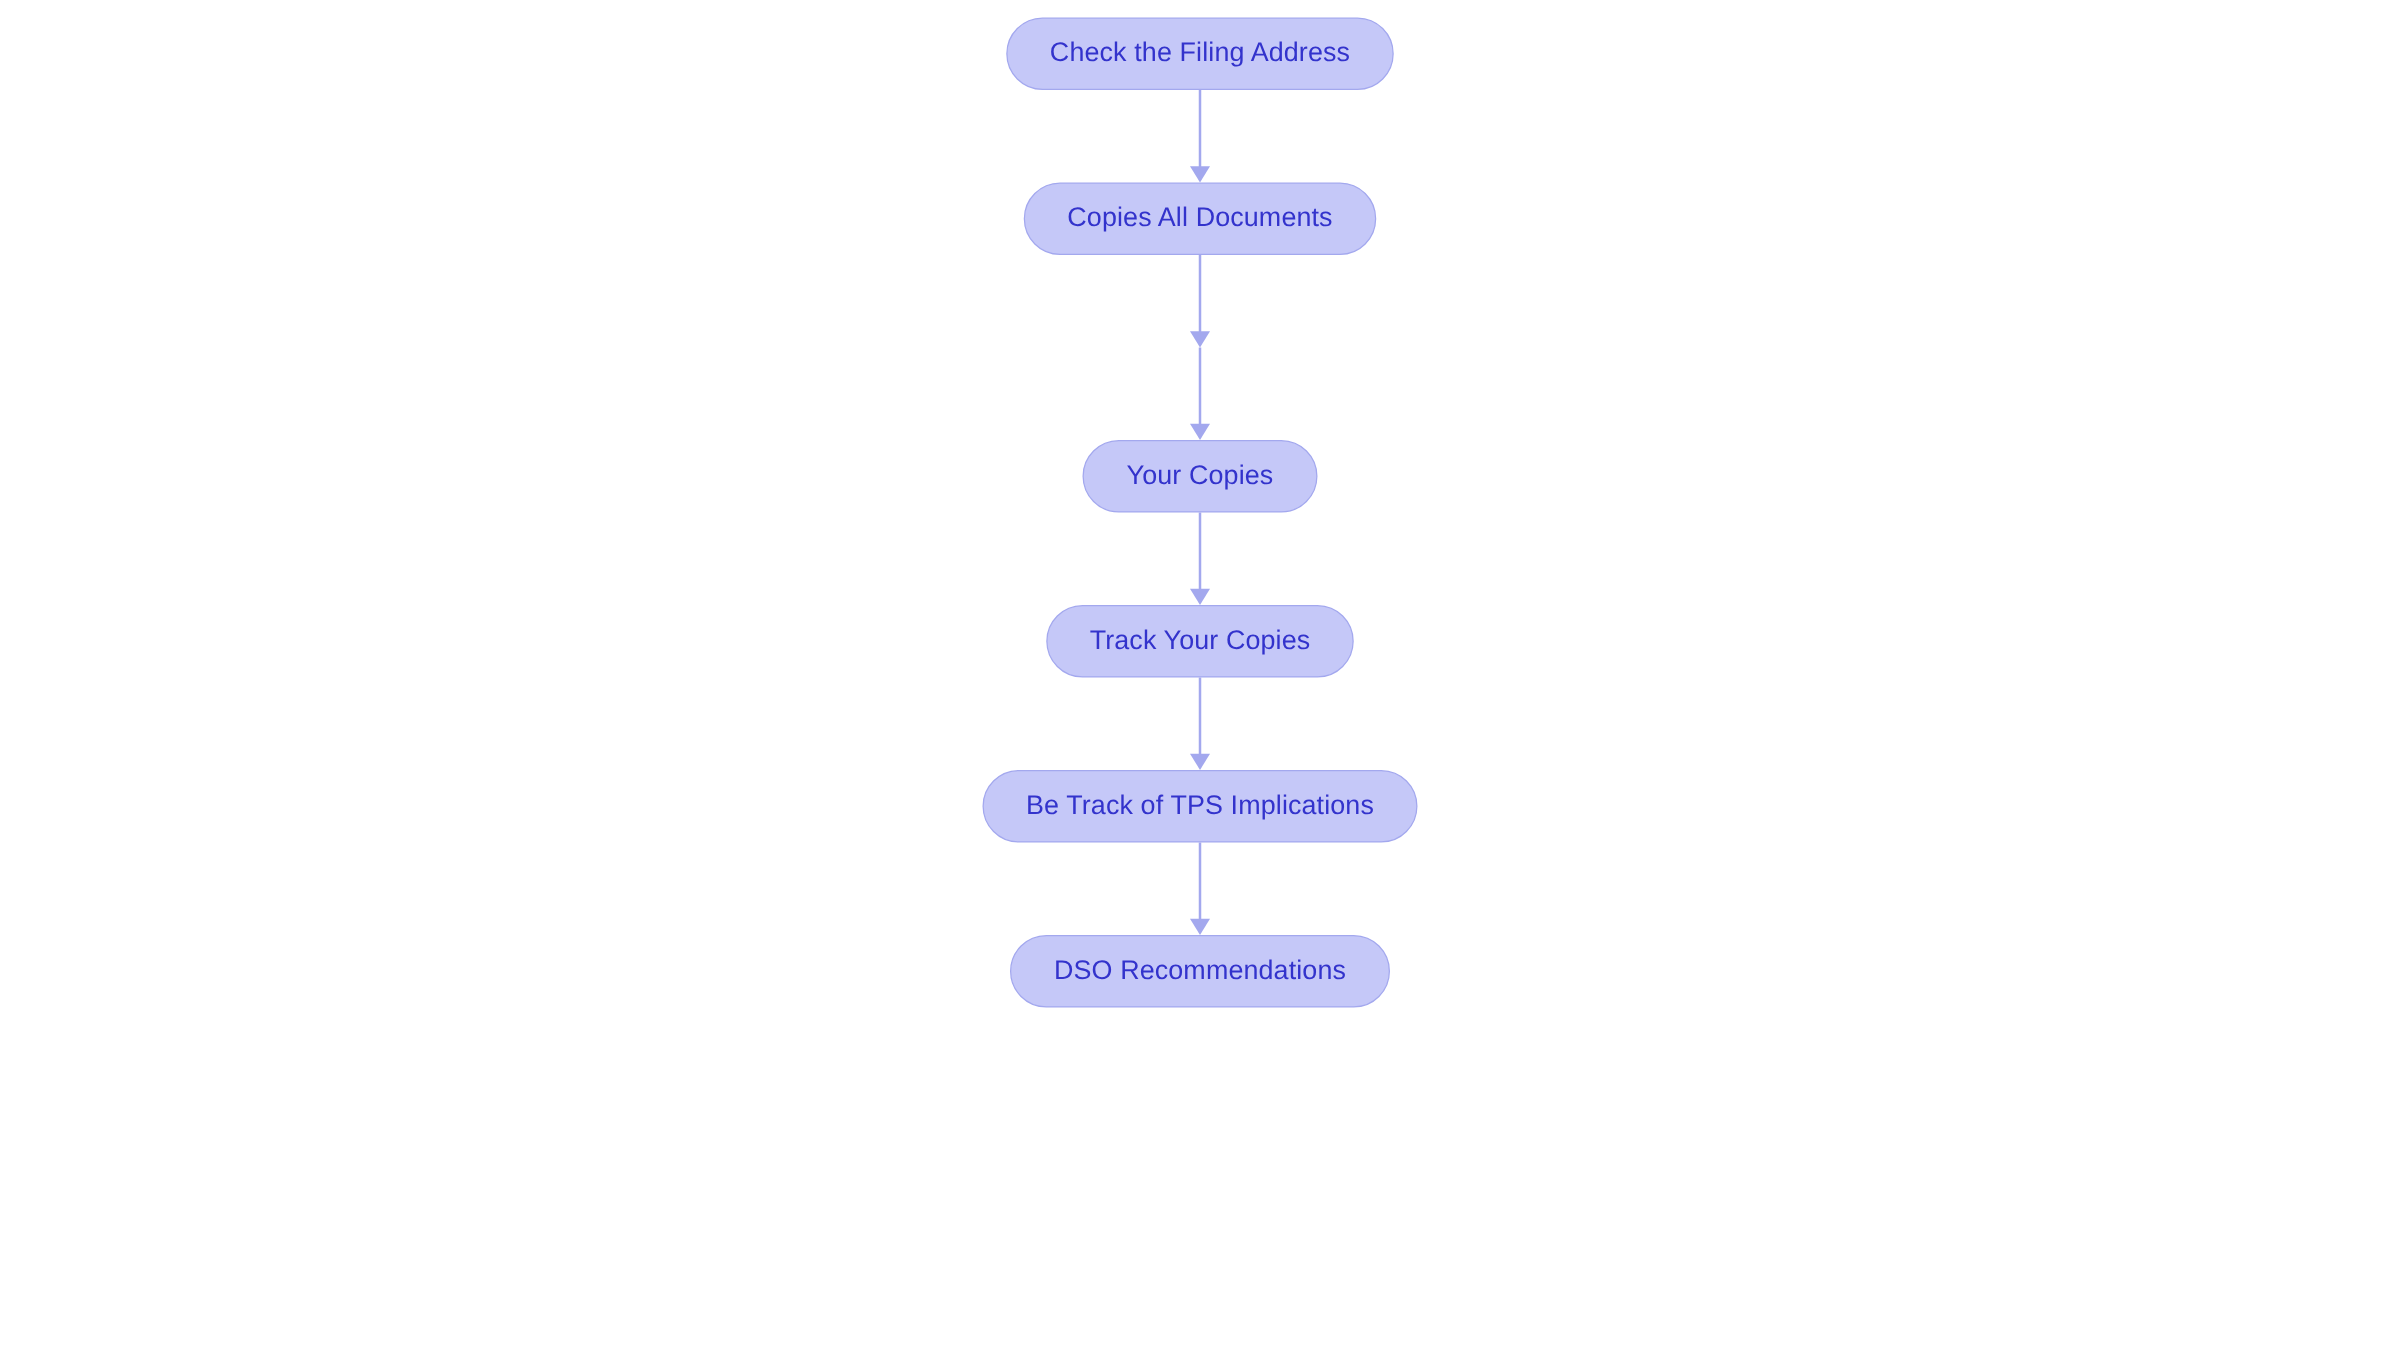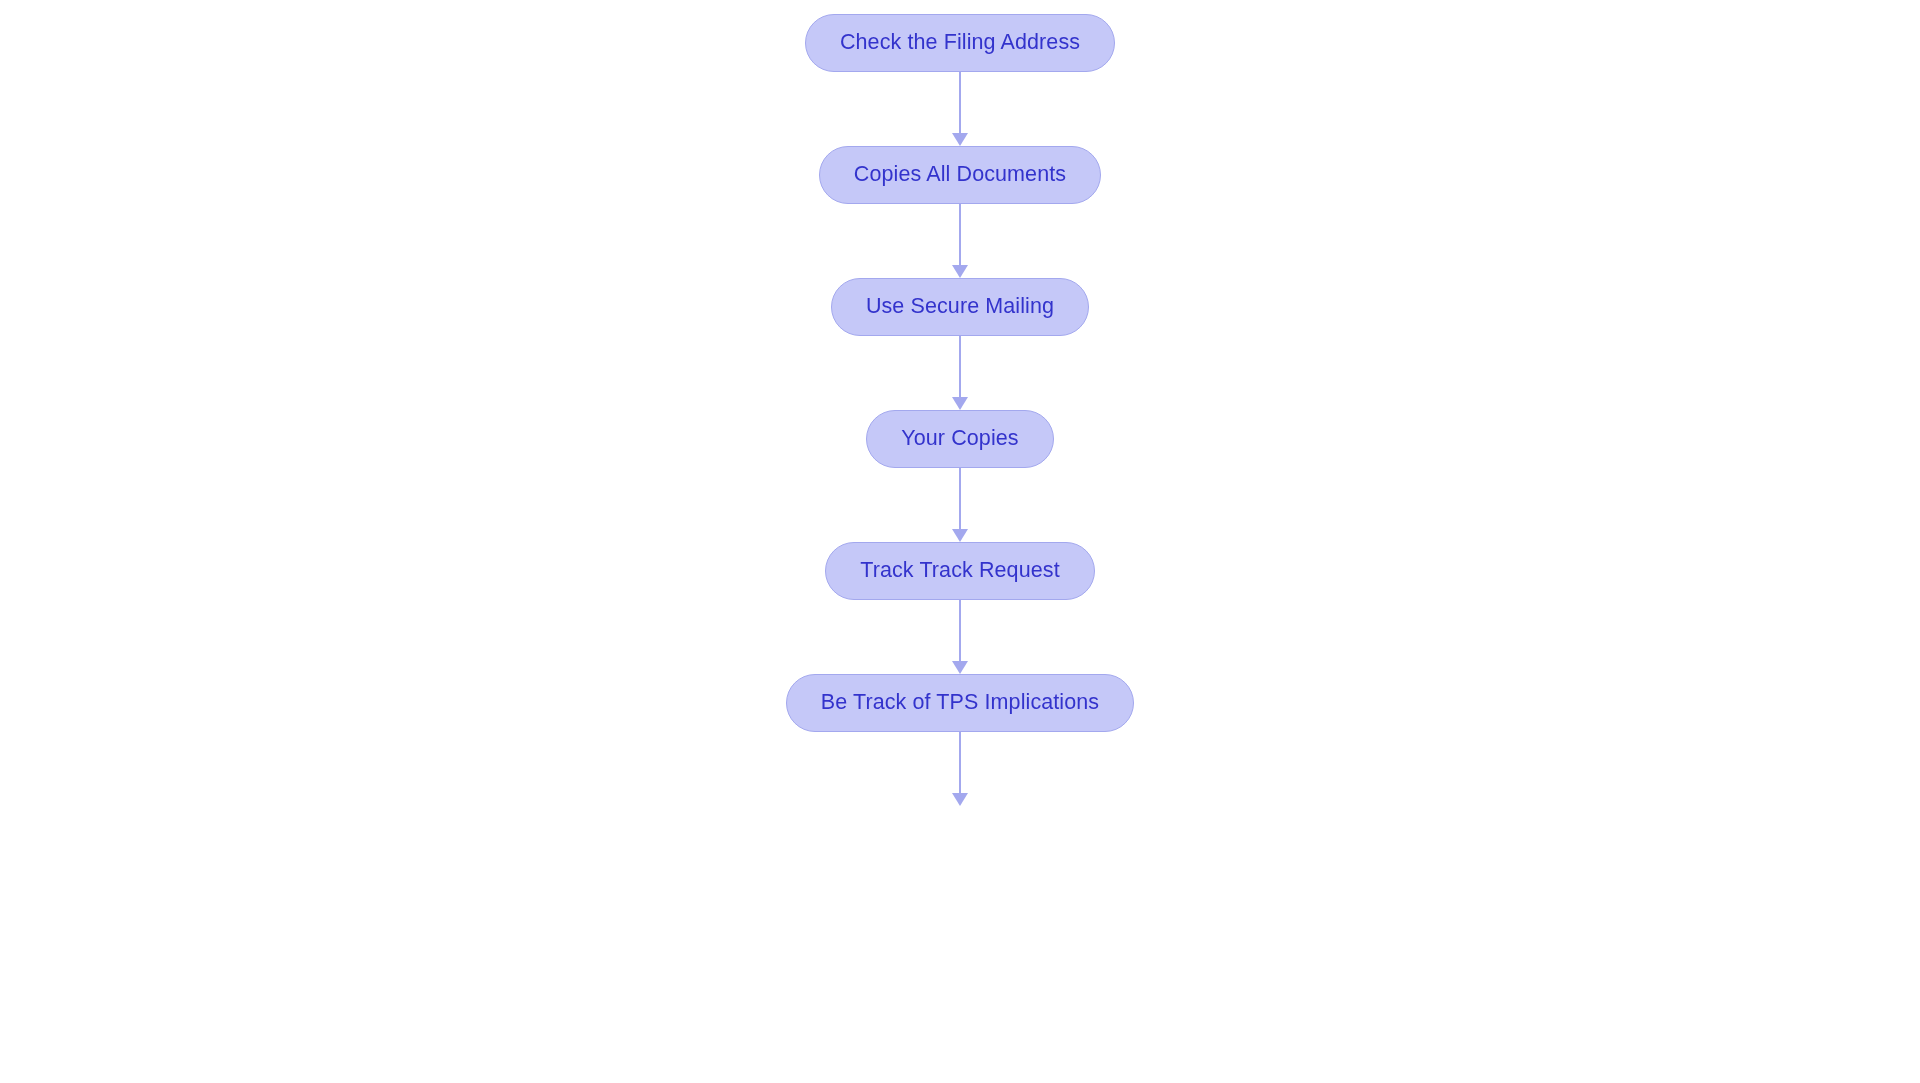--- a/index.html
+++ b/index.html
@@ -89,50 +89,50 @@
 
   <div class="flow-row">
     <div class="flow-node">Copies All Documents</div>
   </div>
 
   <div class="flow-connector" style="height: 74px;">
     <div class="connector-line"></div>
     <div class="connector-head"></div>
   </div>
 
-  <div class="flow-row">
-    <div class="flow-node">Use Secure Mailing</div>
-  </div>
 
   <div class="flow-connector" style="height: 74px;">
     <div class="connector-line"></div>
     <div class="connector-head"></div>
   </div>
 
   <div class="flow-row">
     <div class="flow-node">Your Copies</div>
   </div>
 
   <div class="flow-connector" style="height: 74px;">
     <div class="connector-line"></div>
     <div class="connector-head"></div>
   </div>
 
   <div class="flow-row">
-    <div class="flow-node">Track Track Request</div>
+    <div class="flow-node">Track Your Copies</div>
   </div>
 
   <div class="flow-connector" style="height: 74px;">
     <div class="connector-line"></div>
     <div class="connector-head"></div>
   </div>
 
   <div class="flow-row">
     <div class="flow-node">Be Track of TPS Implications</div>
   </div>
 
   <div class="flow-connector" style="height: 74px;">
     <div class="connector-line"></div>
     <div class="connector-head"></div>
   </div>
 
+  <div class="flow-row">
+    <div class="flow-node">DSO Recommendations</div>
+  </div>
 
 </div>
 
 </body></html>

